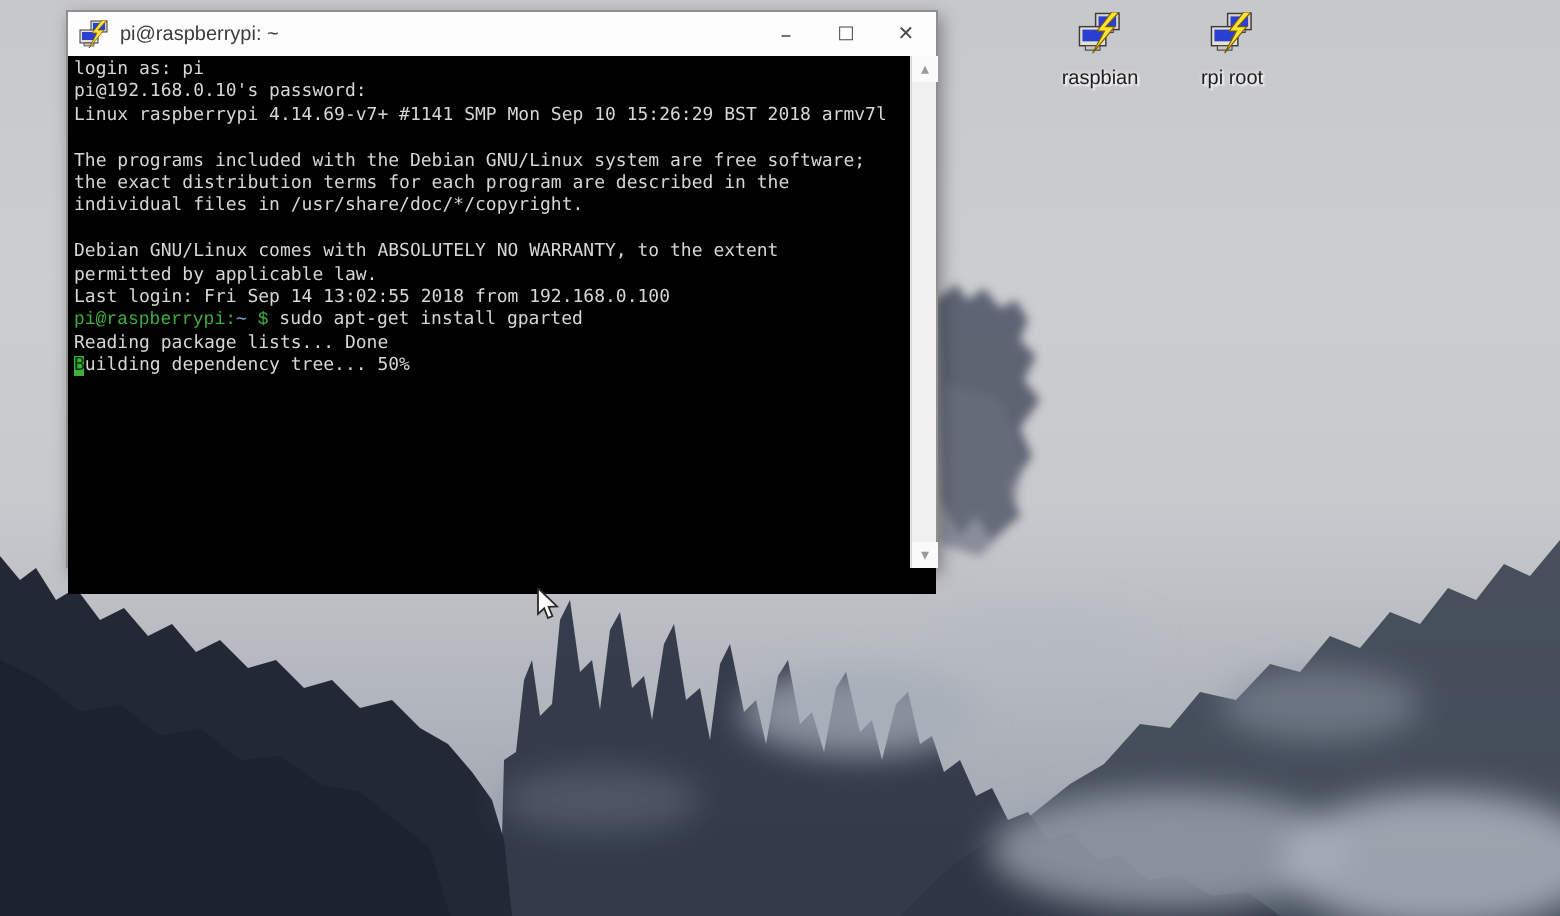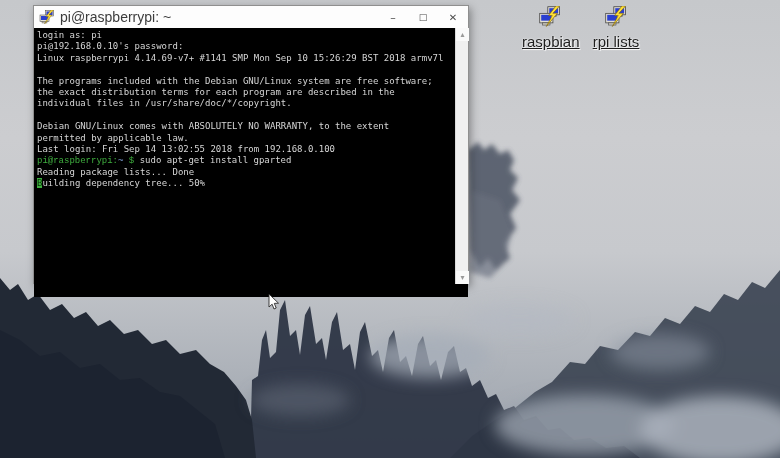--- a/index.html
+++ b/index.html
@@ -6,31 +6,31 @@
   body{width:780px;height:458px;overflow:hidden;position:relative;
        font-family:"Liberation Sans",sans-serif;
        background:linear-gradient(180deg,#c6c8cb 0%,#cccdd0 30%,#c7c9cd 55%,#b6bac0 72%,#9aa1ab 100%);}
 
   
   .scenery{position:absolute;left:0;top:0;width:780px;height:458px;pointer-events:none;}
 
   
   .desk-icon{position:absolute;width:56px;text-align:center;cursor:pointer;}
   .desk-icon .glyph{display:inline-block;width:24px;height:20px;}
-  .desk-icon .label{display:block;margin-top:1px;font-size:15px;color:#1e1e1e;
-       text-shadow:0 0 2px rgba(255,255,255,.95),1px 1px 1px rgba(255,255,255,.8);text-decoration:underline;}
+  .desk-icon .label{display:block;margin-top:1px;font-size:10px;color:#1e1e1e;
+       text-shadow:0 0 2px rgba(255,255,255,.95),1px 1px 1px rgba(255,255,255,.8);}
 
   
   .putty-window{position:absolute;left:33px;top:5px;width:436px;height:279px;
        border:1px solid #8f8f8f;box-shadow:2px 3px 8px rgba(0,0,0,.35);
        background:#000;box-sizing:border-box;}
   .titlebar{height:22px;background:#fdfdfd;display:flex;align-items:center;
        padding-left:5px;box-sizing:border-box;}
   .titlebar .ticon{width:16px;height:15px;margin-right:5px;flex:0 0 auto;}
-  .titlebar .ttext{font-size:14px;color:#3c3c3c;flex:1 1 auto;white-space:nowrap;overflow:hidden;}
+  .titlebar .ttext{font-size:10px;color:#3c3c3c;flex:1 1 auto;white-space:nowrap;overflow:hidden;}
   .win-controls{display:flex;height:22px;flex:0 0 auto;}
   .win-btn{width:30px;height:22px;display:flex;align-items:center;justify-content:center;
        font-size:10px;color:#4a4a4a;cursor:pointer;font-family:"DejaVu Sans",sans-serif;}
   .win-btn.min{font-size:11px;}
   .win-btn.max{font-size:9px;}
   .win-btn.close{font-size:10px;}
 
   .term-area{position:relative;height:269px;background:#000;}
   .term-lines{position:absolute;left:3px;top:2px;right:14px;
        font-family:"DejaVu Sans Mono","Liberation Mono",monospace;
@@ -105,21 +105,21 @@
     <svg viewBox="0 0 32 30" width="24" height="22">
       <rect x="13" y="1" width="16" height="11" fill="#d9d5c8" stroke="#3c3c3c" stroke-width="1"></rect>
       <rect x="15" y="3" width="12" height="7" fill="#2a3fd0"></rect>
       <rect x="17" y="12" width="8" height="2" fill="#b8b4a6" stroke="#3c3c3c" stroke-width="0.7"></rect>
       <rect x="2" y="10" width="18" height="13" fill="#e4e0d4" stroke="#3c3c3c" stroke-width="1"></rect>
       <rect x="4" y="12" width="14" height="8" fill="#2a3fd0"></rect>
       <rect x="6" y="23" width="10" height="3" fill="#c9c5b8" stroke="#3c3c3c" stroke-width="0.7"></rect>
       <polygon points="24,0 14,13 19,13 11,28 26,10 20,10 29,0" fill="#ffe13a" stroke="#7a5c00" stroke-width="0.8"></polygon>
     </svg>
   </span>
-  <span class="label">rpi lists</span>
+  <span class="label">rpi root</span>
 </div>
 
 <div class="putty-window">
   <div class="titlebar">
     <span class="ticon">
       <svg viewBox="0 0 32 30" width="16" height="15">
         <rect x="13" y="1" width="16" height="11" fill="#d9d5c8" stroke="#3c3c3c" stroke-width="1"></rect>
         <rect x="15" y="3" width="12" height="7" fill="#2a3fd0"></rect>
         <rect x="2" y="10" width="18" height="13" fill="#e4e0d4" stroke="#3c3c3c" stroke-width="1"></rect>
         <rect x="4" y="12" width="14" height="8" fill="#2a3fd0"></rect>

